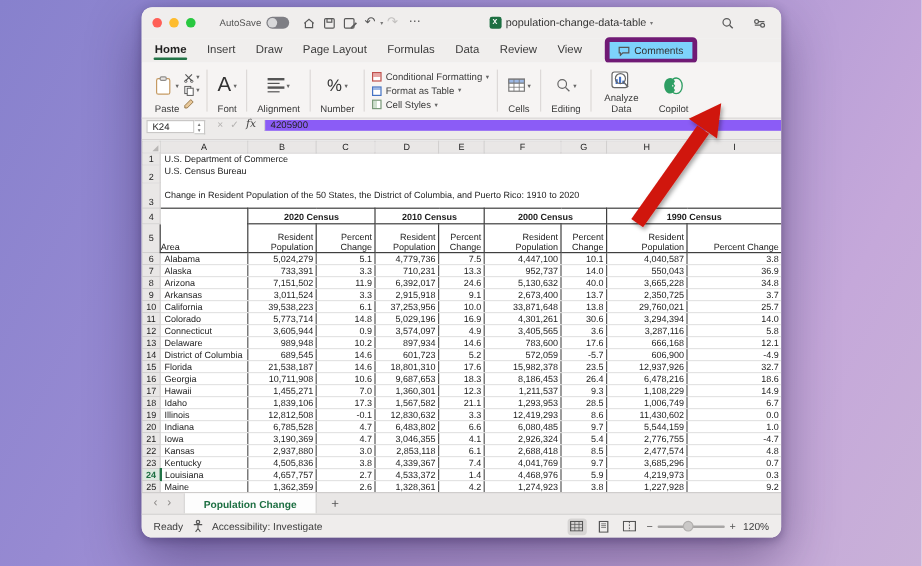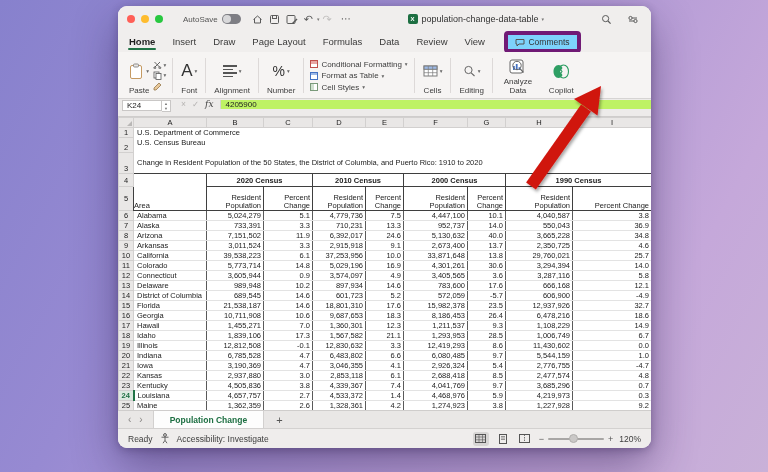--- a/index.html
+++ b/index.html
@@ -60,21 +60,21 @@
   .sq.cs { border-color:#7a9a7a; background:linear-gradient(90deg,#cfe0cf 50%,#fff 50%); }
   .two-line { width:34px; text-align:center; white-space:normal; }
 
   
   .fbar { height:18px; flex:0 0 18px; background:#edebea; border-bottom:1px solid #cfcdcc; display:flex; align-items:flex-start; }
   .namebox { width:40px; background:#fff; border:1px solid #c9c7c6; margin:1px 0 1px 4px; font-size:8px; color:#222; display:flex; align-items:center; padding-left:4px; }
   .stepper { width:9px; display:flex; flex-direction:column; align-items:center; justify-content:center; font-size:4px; color:#777; border:1px solid #c9c7c6; border-left:none; margin:1px 4px 1px 0; background:#fff; }
   .fx-icos { display:flex; align-items:center; gap:6px; padding:0 6px; font-size:8.5px; }
   .fx-x { color:#b5b3b2; } .fx-ck { color:#b5b3b2; }
   .fx-fx { font-family:"DejaVu Serif",serif; font-style:italic; font-size:9px; color:#444; }
-  .finput { flex:1; background:#bef264; border-left:1px solid #d5d3d2; margin:1px 0; display:flex; align-items:center; padding-left:5px; font-size:8px; color:#222; }
+  .finput { flex:1; background:#8b5cf6; border-left:1px solid #d5d3d2; margin:1px 0; display:flex; align-items:center; padding-left:5px; font-size:8px; color:#222; }
 
   
   .grid { flex:1; background:#fff; overflow:hidden; position:relative; }
   table.sheet { border-collapse:collapse; table-layout:fixed; width:533px; }
   table.sheet th, table.sheet td { padding:0; font-weight:normal; white-space:nowrap; overflow:hidden; font-size:7.5px; color:#1c1c1c; }
   th.hd { background:#e9e7e6; color:#666; font-size:6.5px; text-align:center; border:1px solid #d2d0cf; font-weight:normal; }
   th.corner { position:relative; }
   th.corner::after { content:""; position:absolute; right:1px; bottom:1px; border-left:5px solid transparent; border-bottom:5px solid #b9b7b6; }
   tr.letters { height:10px; }
   tr.trow td { text-align:left; padding-left:3px; background:#fff; }
@@ -456,21 +456,21 @@
           <tr class="drow">
             <th class="hd">9</th>
             <td class="area">Arkansas</td>
             <td class="val">3,011,524</td>
             <td class="val">3.3</td>
             <td class="val">2,915,918</td>
             <td class="val">9.1</td>
             <td class="val">2,673,400</td>
             <td class="val">13.7</td>
             <td class="val">2,350,725</td>
-            <td class="val">4.6</td>
+            <td class="val">3.7</td>
           </tr>
           <tr class="drow">
             <th class="hd">10</th>
             <td class="area">California</td>
             <td class="val">39,538,223</td>
             <td class="val">6.1</td>
             <td class="val">37,253,956</td>
             <td class="val">10.0</td>
             <td class="val">33,871,648</td>
             <td class="val">13.8</td>

